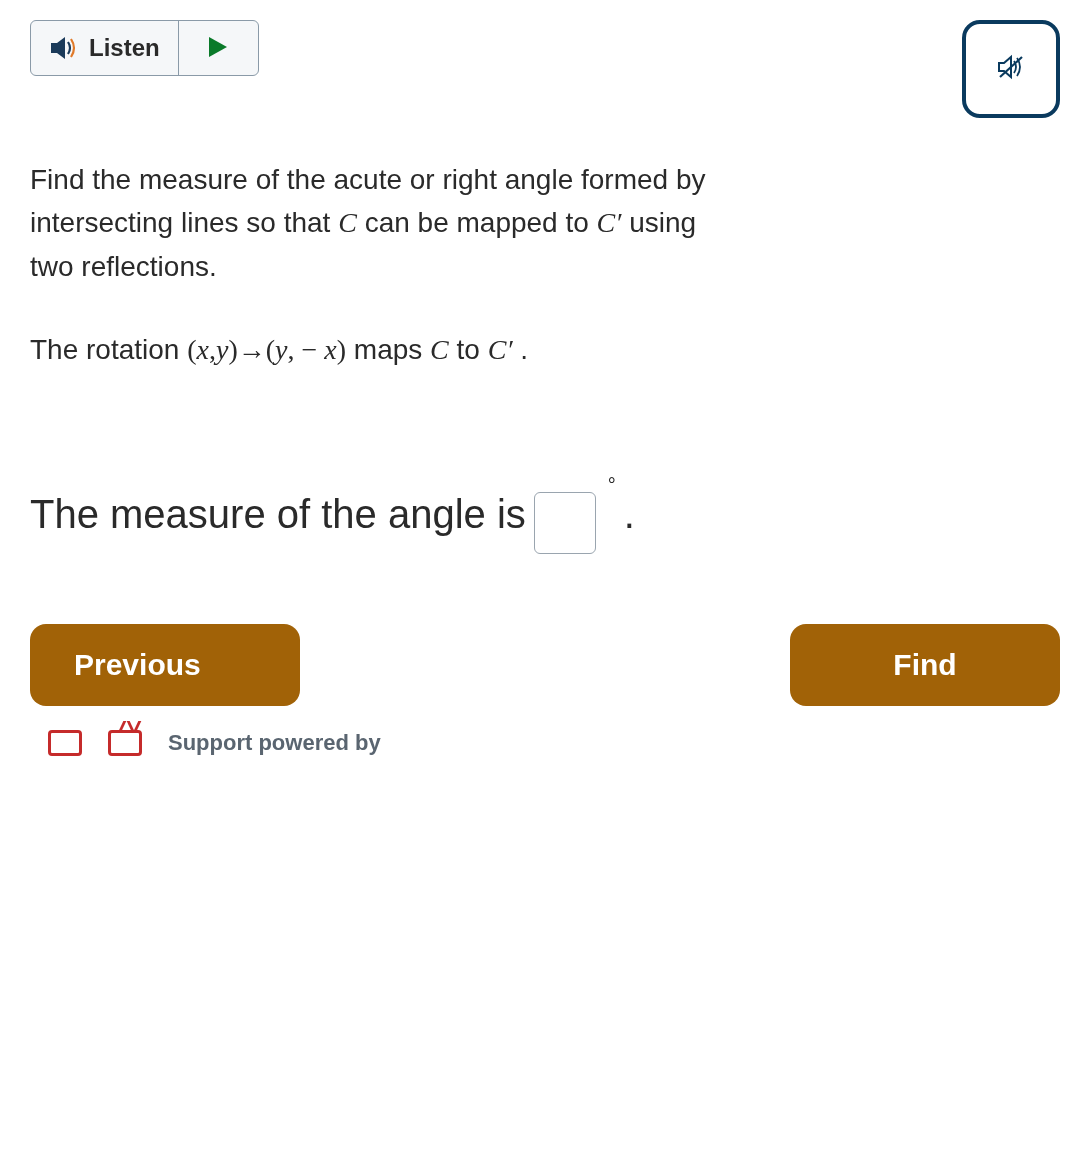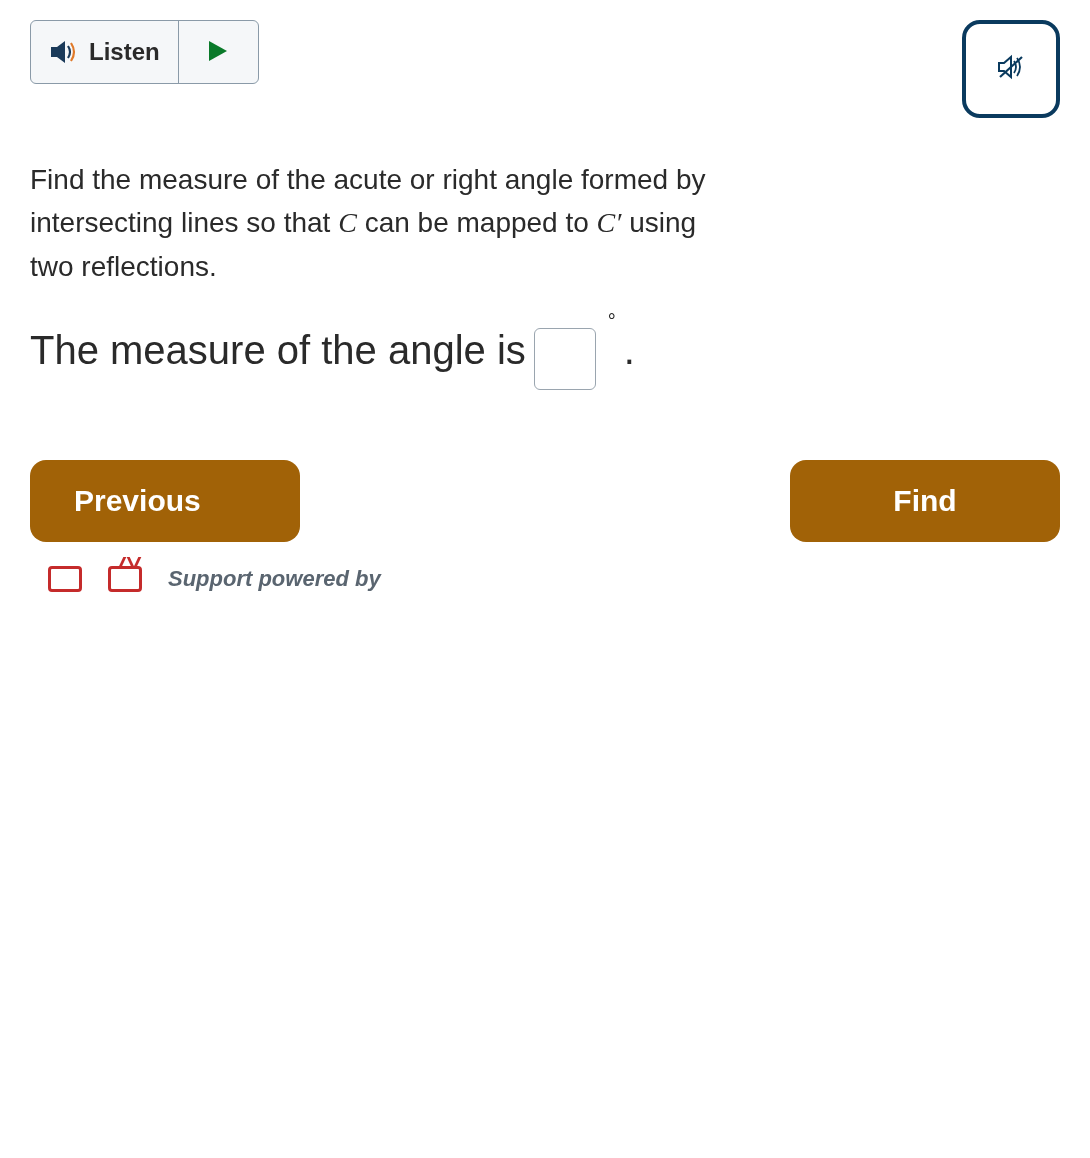--- a/index.html
+++ b/index.html
@@ -15,21 +15,21 @@
       justify-content: space-between;
       align-items: flex-start;
       margin-bottom: 40px;
     }
     .listen-group {
       display: flex;
       border: 1px solid #8a9aa8;
       border-radius: 6px;
       background: #f5f7f9;
       overflow: hidden;
-      height: 64px;
+      height: 56px;
     }
     .listen-btn {
       display: flex;
       align-items: center;
       gap: 10px;
       padding: 0 18px;
       border: none;
       background: transparent;
       cursor: pointer;
       font-size: 24px;
@@ -107,21 +107,20 @@
       cursor: pointer;
       min-width: 270px;
       text-align: center;
     }
     .nav-btn.prev { text-align: left; padding-left: 44px; }
     .footer {
       display: flex;
       align-items: flex-start;
       gap: 26px;
       padding-left: 18px;
-      font-style: italic;
     }
     .footer-icon {
       width: 34px;
       height: 26px;
       border: 3px solid #c52b2b;
       border-radius: 4px;
     }
     .tv-icon { position: relative; }
     .tv-icon::before {
       content: "";
@@ -182,20 +181,23 @@
         <line x1="4" y1="24" x2="26" y2="4" stroke="#0a3a5e" stroke-width="2.2"></line>
       </svg>
     </span>
   </div>
 </div>
 
 <div class="content">
   <p class="para1">
     <span>Find the measure of the acute or right angle formed by intersecting lines so that </span><span class="math-it">C</span><span> can be mapped to </span><span class="math-it">C′</span><span> using two reflections.</span>
   </p>
+  <p class="para2">
+    <span>The rotation </span><span class="math-rm">(<span class="math-it">x</span>,<span class="math-it">y</span>)→(<span class="math-it">y</span>, − <span class="math-it">x</span>)</span><span> maps </span><span class="math-it">C</span><span> to </span><span class="math-it">C′</span><span> .</span>
+  </p>
 </div>
 
 <div class="answer-row">
   <span>The measure of the angle is </span>
   <input class="answer-input" type="text" style="">
   <span class="degree-sym">°</span>
   <span>.</span>
 </div>
 
 <div class="nav-row">

